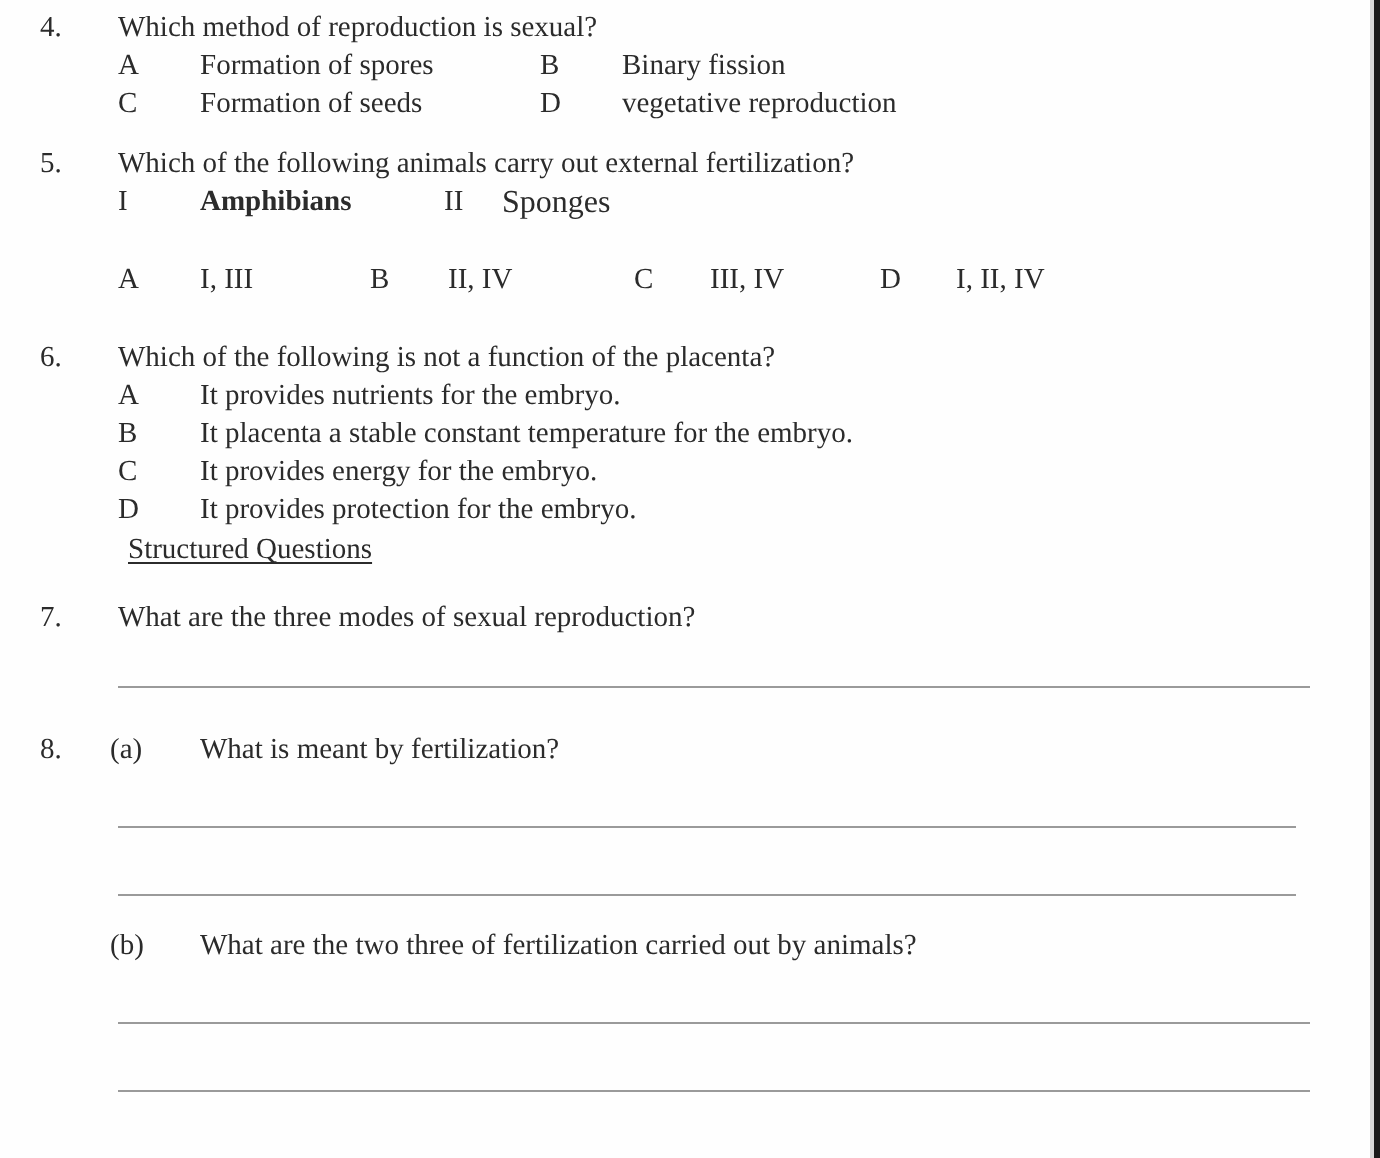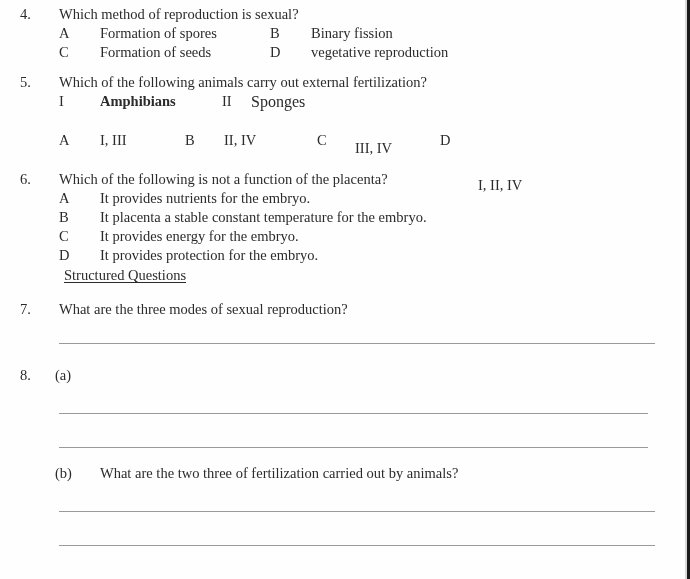--- a/index.html
+++ b/index.html
@@ -151,23 +151,23 @@
       <span class="rn-text">Amphibians</span>
       <span class="rn-letter2">II</span>
       <span class="rn-text2">Sponges</span>
     </div>
     <div class="choice-strip" style="margin-top:20px;">
       <span style="left:59px;">A</span>
       <span style="left:100px;">I, III</span>
       <span style="left:185px;">B</span>
       <span style="left:224px;">II, IV</span>
       <span style="left:317px;">C</span>
-      <span style="left:355px;margin-top:8px;">III, IV</span>
+      <span style="left:355px;">III, IV</span>
       <span style="left:440px;">D</span>
-      <span style="left:478px;margin-top:45px;">I, II, IV</span>
+      <span style="left:478px;">I, II, IV</span>
     </div>
   </div>
 
   <div class="q-block" style="top:170px;">
     <div class="row">
       <span class="num">6.</span>
       <span class="stem">Which of the following is not a function of the placenta?</span>
     </div>
     <div class="row">
       <span class="opt-letter">A</span>
@@ -194,20 +194,21 @@
       <span class="num">7.</span>
       <span class="stem">What are the three modes of sexual reproduction?</span>
     </div>
   </div>
   <div class="answer-line" style="left:59px; width:596px; top:343px;"></div>
 
   <div class="q-block" style="top:366px;">
     <div class="row">
       <span class="num">8.</span>
       <span class="sub-label">(a)</span>
+      <span class="sub-stem">What is meant by fertilization?</span>
     </div>
   </div>
   <div class="answer-line" style="left:59px; width:589px; top:413px;"></div>
   <div class="answer-line" style="left:59px; width:589px; top:447px;"></div>
 
   <div class="q-block" style="top:464px;">
     <div class="row">
       <span class="sub-label">(b)</span>
       <span class="sub-stem">What are the two three of fertilization carried out by animals?</span>
     </div>

